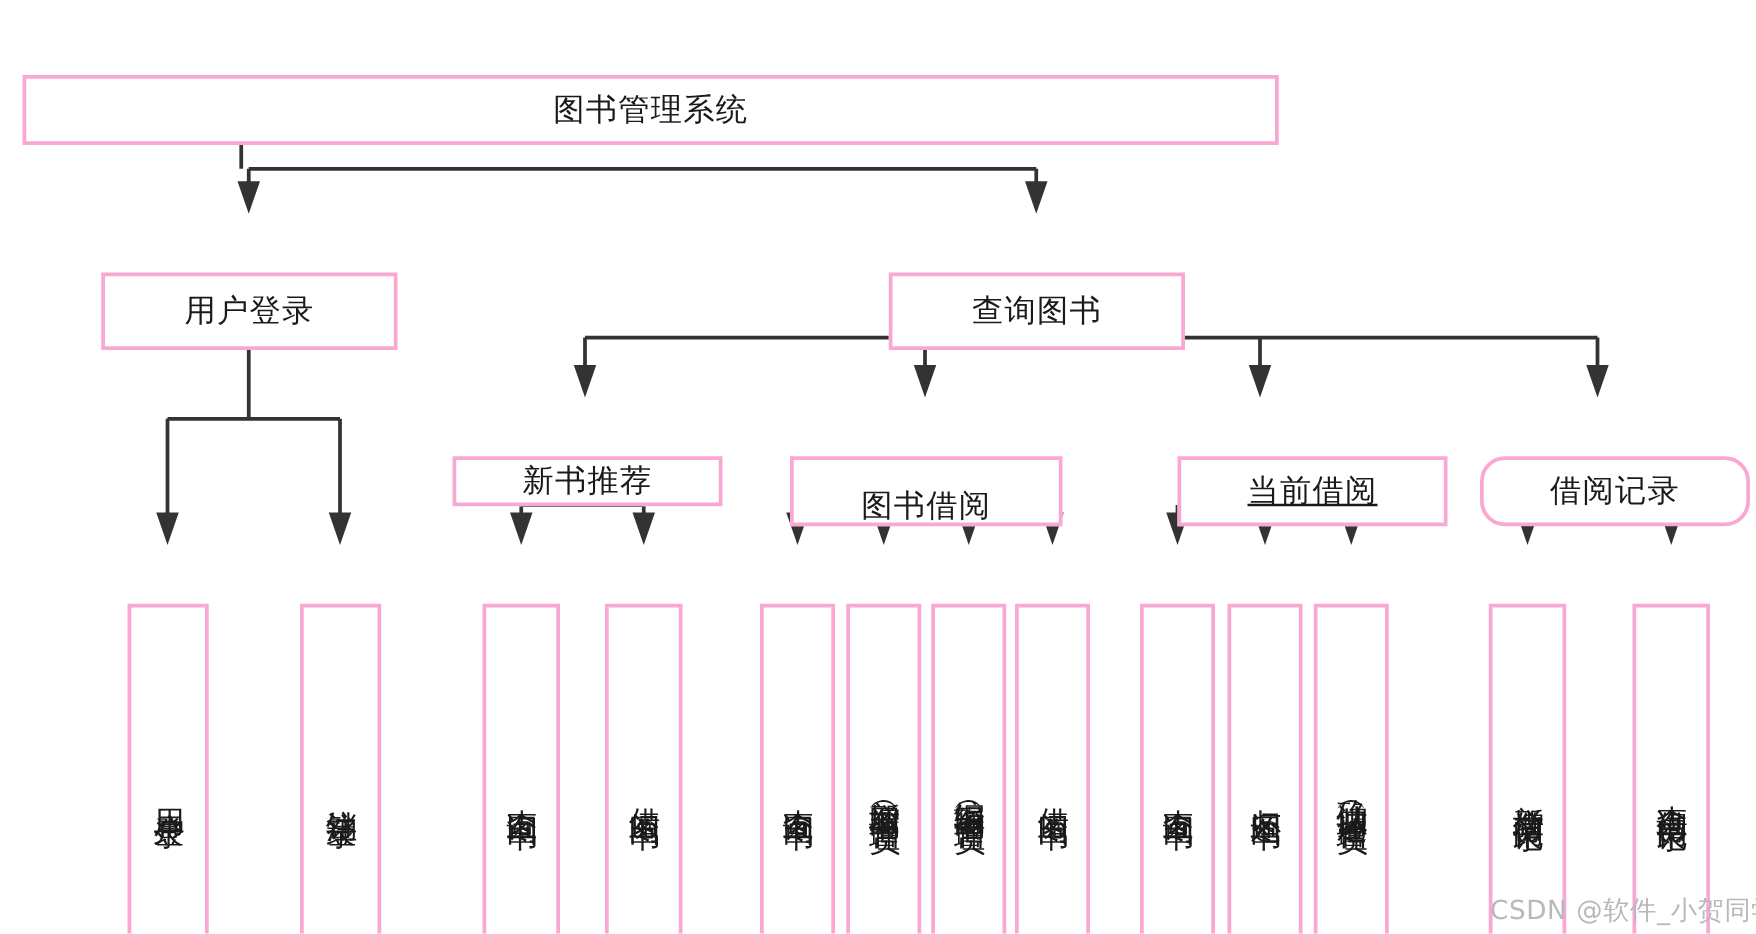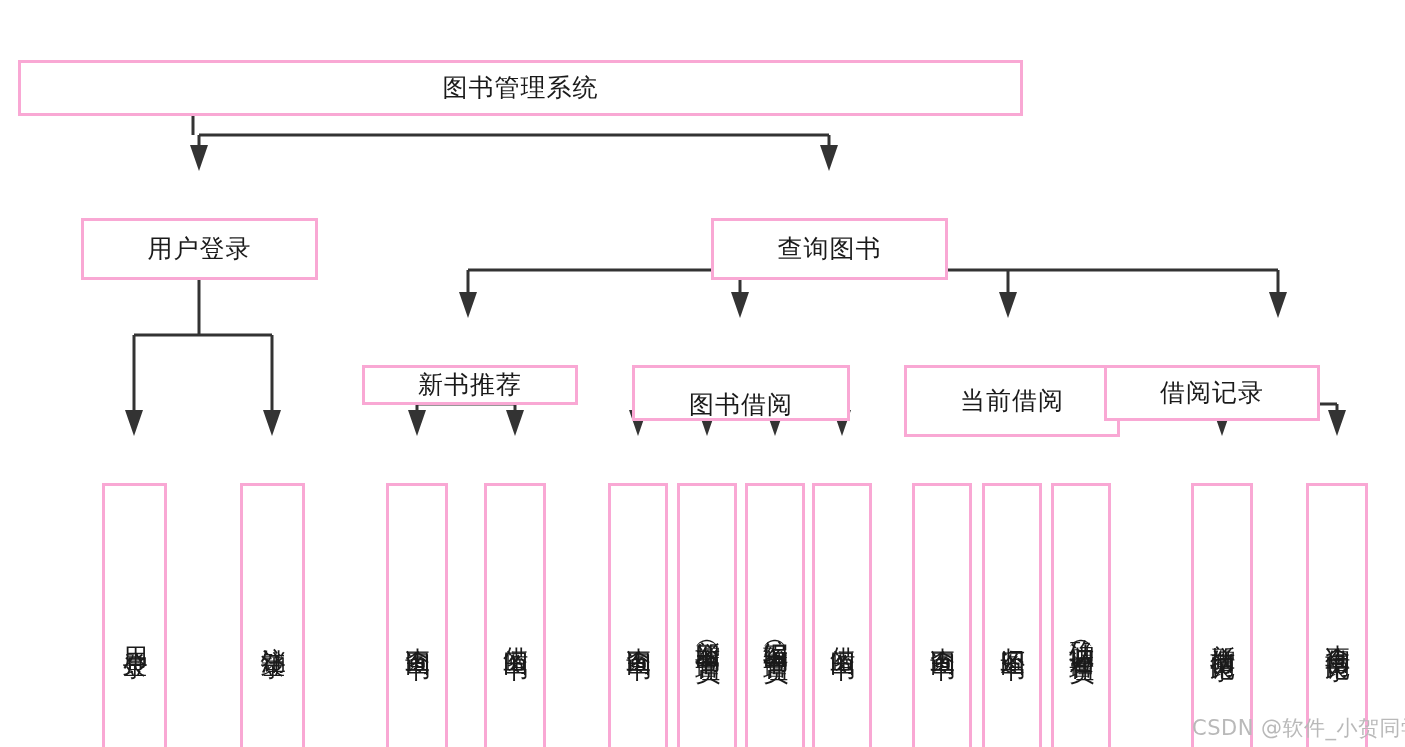--- a/index.html
+++ b/index.html
@@ -139,24 +139,24 @@
       </div>
       <div class="node-box" style="left: 711px; top: 171px; width: 237px; height: 62px;">
         <span class="node-label-h">查询图书</span>
       </div>
       <div class="node-box" style="left: 362px; top: 318px; width: 216px; height: 40px;">
         <span class="node-label-h">新书推荐</span>
       </div>
       <div class="node-box" style="left: 632px; top: 318px; width: 218px; height: 56px; align-items: flex-end;">
         <span class="node-label-h">图书借阅</span>
       </div>
-      <div class="node-box" style="left: 904px; top: 318px; width: 216px; height: 72px;">
+      <div class="node-box" style="left: 942px; top: 318px; width: 216px; height: 56px; text-decoration: underline;">
         <span class="node-label-h">当前借阅</span>
       </div>
-      <div class="node-box" style="left: 1104px; top: 318px; width: 216px; height: 56px;">
+      <div class="node-box" style="left: 1184px; top: 318px; width: 216px; height: 56px; border-radius: 20px;">
         <span class="node-label-h">借阅记录</span>
       </div>
       <div class="node-box leaf" style="left: 102px; top: 436px; width: 65px; height: 298px;">
         <div class="leaf-inner">
           <span class="node-label-v">用户登录</span>
         </div>
       </div>
       <div class="node-box leaf" style="left: 240px; top: 436px; width: 65px; height: 298px;">
         <div class="leaf-inner">
           <span class="node-label-v">注销登录</span>

